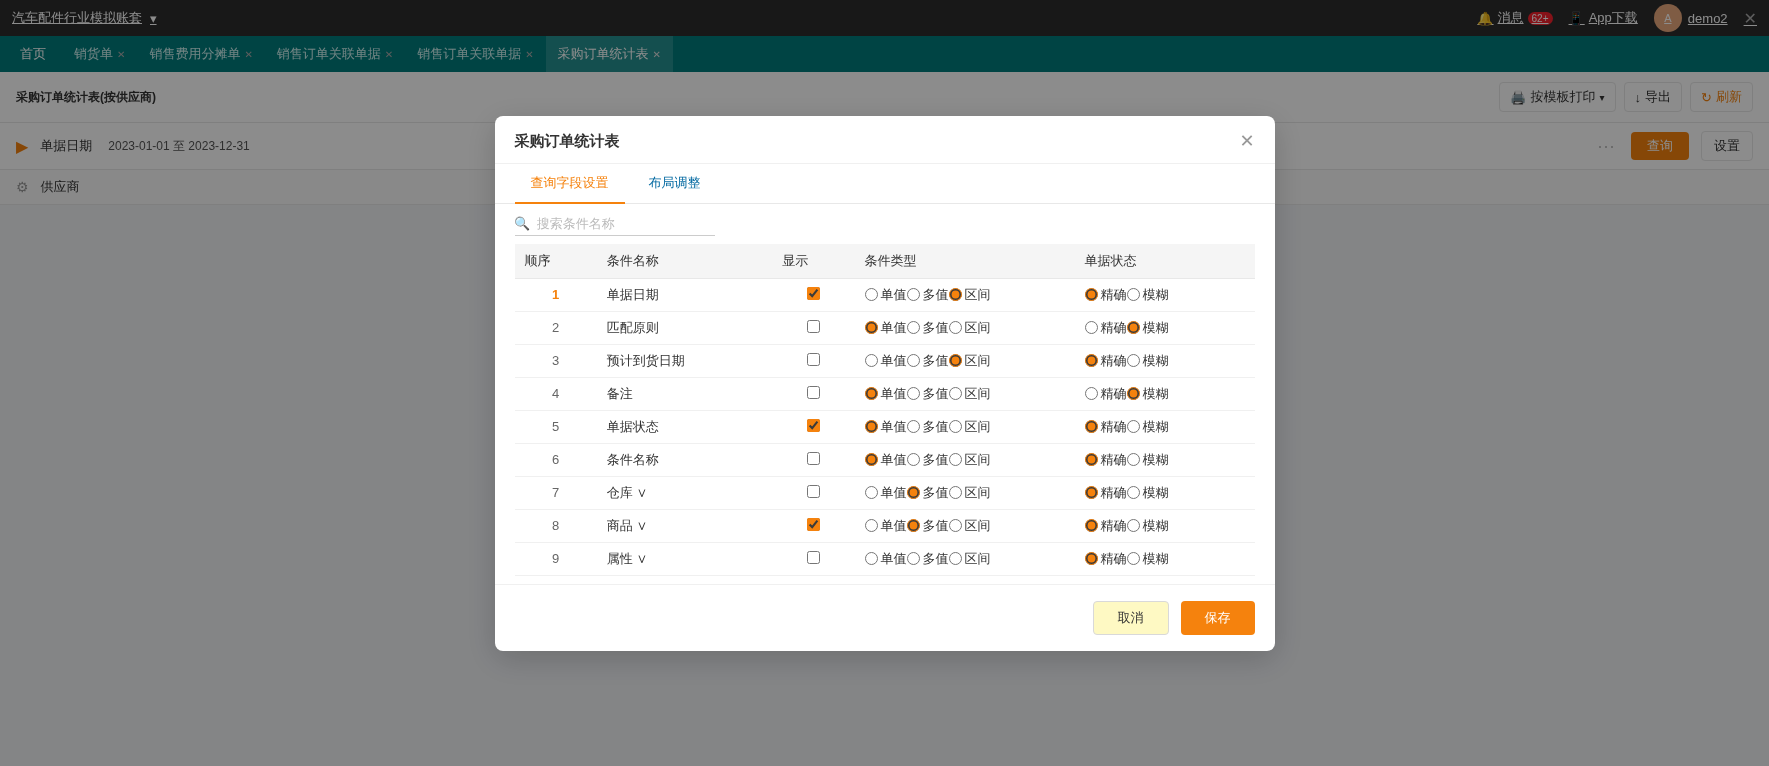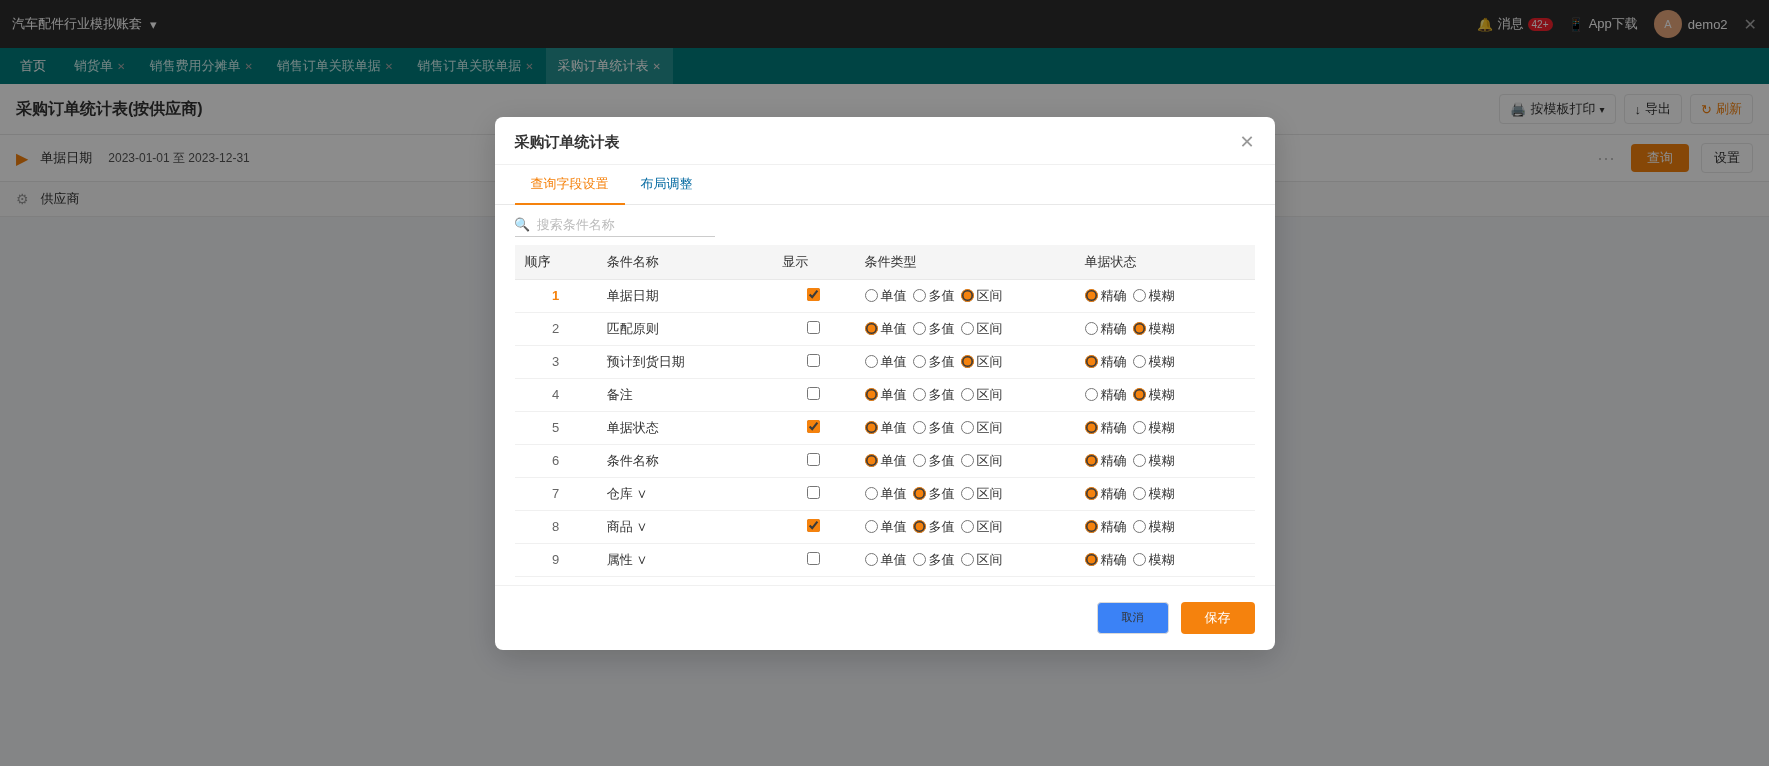--- a/index.html
+++ b/index.html
@@ -1,44 +1,45 @@
 <!DOCTYPE html>
 <html><head>
   <meta charset="utf-8">
   <style>
     * { box-sizing: border-box; margin: 0; padding: 0; }
     body { font-family: 'Microsoft YaHei', Arial, sans-serif; font-size: 13px; background: #f0f2f5; overflow: hidden; }
 
     
     .top-nav {
       background: #2d2d2d;
-      height: 48px;
+      height: 36px;
       display: flex;
       align-items: center;
       justify-content: space-between;
       padding: 0 12px;
       color: #fff;
+      text-decoration: underline;
     }
     .top-nav-left { display: flex; align-items: center; gap: 8px; font-size: 13px; }
     .top-nav-right { display: flex; align-items: center; gap: 16px; font-size: 13px; }
     .top-nav-right .notification { display: flex; align-items: center; gap: 4px; }
     .badge { background: #f5222d; color: #fff; font-size: 10px; padding: 1px 4px; border-radius: 8px; }
     .top-nav-right .avatar { width: 28px; height: 28px; background: #ccc; border-radius: 50%; display: inline-block; overflow: hidden; }
     .close-top { color: #aaa; cursor: pointer; font-size: 16px; }
 
     
     .page-header {
       background: #fff;
       padding: 10px 16px;
       display: flex;
       align-items: center;
       justify-content: space-between;
       border-bottom: 1px solid #e8e8e8;
     }
-    .page-title { font-size: 16px; font-weight: bold; color: #333; }
+    .page-title { font-size: 12px; font-weight: bold; color: #333; }
     .page-actions { display: flex; align-items: center; gap: 8px; }
     .btn-print, .btn-export, .btn-refresh {
       display: flex; align-items: center; gap: 4px;
       padding: 5px 10px; border-radius: 4px; cursor: pointer; font-size: 13px;
     }
     .btn-print { border: 1px solid #e8e8e8; color: #333; background: #fff; }
     .btn-export { border: 1px solid #e8e8e8; color: #333; background: #fff; }
     .btn-refresh { border: 1px solid #e8e8e8; color: #f5820d; background: #fff; }
 
     
@@ -100,21 +101,21 @@
       border-bottom: 1px solid #f0f0f0;
     }
     .dialog-title { font-size: 15px; font-weight: bold; color: #333; }
     .dialog-close { font-size: 18px; color: #999; cursor: pointer; line-height: 1; }
 
     
     .dialog-tabs {
       display: flex;
       border-bottom: 1px solid #e8e8e8;
       padding: 0 20px;
-      gap: 0;
+      gap: 8px;
     }
     .dialog-tab {
       padding: 10px 16px;
       font-size: 13px;
       cursor: pointer;
       color: #0369a1;
       border-bottom: 2px solid transparent;
       margin-bottom: -1px;
     }
     .dialog-tab.active {
@@ -152,59 +153,59 @@
       color: #333;
       border-bottom: 1px solid #e8e8e8;
       white-space: nowrap;
     }
     .conditions-table tbody tr { border-bottom: 1px solid #f0f0f0; }
     .conditions-table tbody td { padding: 7px 10px; color: #333; vertical-align: middle; }
 
     .table-scroll { overflow-y: auto; max-height: 340px; }
 
     
-    .radio-group { display: flex; align-items: center; gap: 6px; }
+    .radio-group { display: flex; align-items: center; }
     .radio-item { display: flex; align-items: center; gap: 3px; cursor: pointer; white-space: nowrap; }
     .radio-item input[type=radio] { accent-color: #f5820d; cursor: pointer; }
 
     
     input[type=checkbox] { accent-color: #f5820d; cursor: pointer; }
 
     
     .dialog-footer {
       display: flex;
       justify-content: flex-end;
       gap: 12px;
       padding: 16px 20px;
       border-top: 1px solid #f0f0f0;
     }
     .btn-cancel {
-      padding: 7px 24px; border: 1px solid #d9d9d9; background: #3b82f6;
-      border-radius: 4px; cursor: pointer; font-size: 11px; color: #333;
+      padding: 7px 24px; border: 1px solid #d9d9d9; background: #fef9c3;
+      border-radius: 4px; cursor: pointer; font-size: 13px; color: #333;
     }
     .btn-save {
       padding: 7px 24px; background: #f5820d; color: #fff;
       border: none; border-radius: 4px; cursor: pointer; font-size: 13px;
     }
     .nav-tab { padding: 8px 16px; color: #fff; font-size: 13px; cursor: pointer; display: inline-block; }
     .nav-tab.active { background: rgba(255,255,255,0.15); }
   </style>
 </head>
 <body>
 
 <div class="top-nav">
   <div class="top-nav-left">
     <span>汽车配件行业模拟账套</span>
     <span style="cursor:pointer">▾</span>
   </div>
   <div class="top-nav-right">
     <div class="notification">
       <span>🔔</span>
       <span>消息</span>
-      <span class="badge">42+</span>
+      <span class="badge">62+</span>
     </div>
     <div class="notification">
       <span>📱</span>
       <span>App下载</span>
     </div>
     <div style="display:flex;align-items:center;gap:6px">
       <div class="avatar" style="background:#e8a87c;display:flex;align-items:center;justify-content:center;font-size:11px;color:#fff">A</div>
       <span>demo2</span>
     </div>
     <span class="close-top">✕</span>

